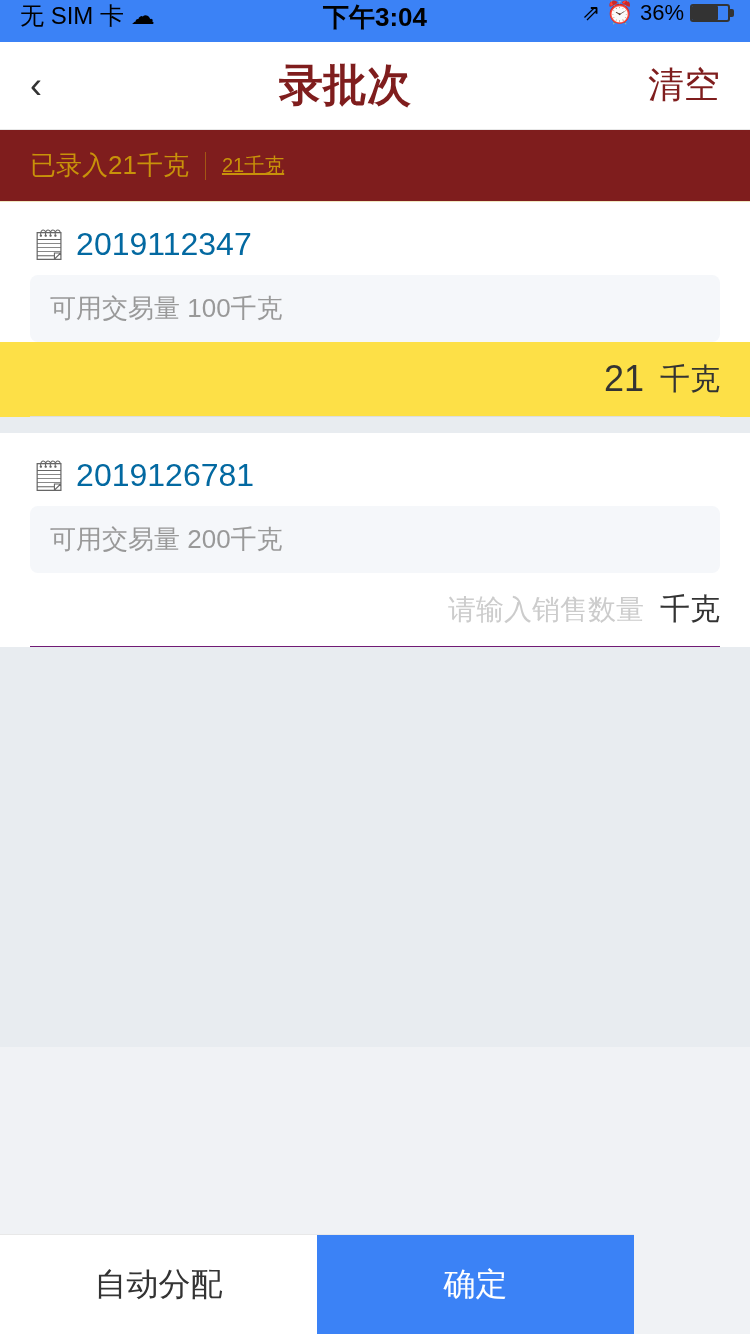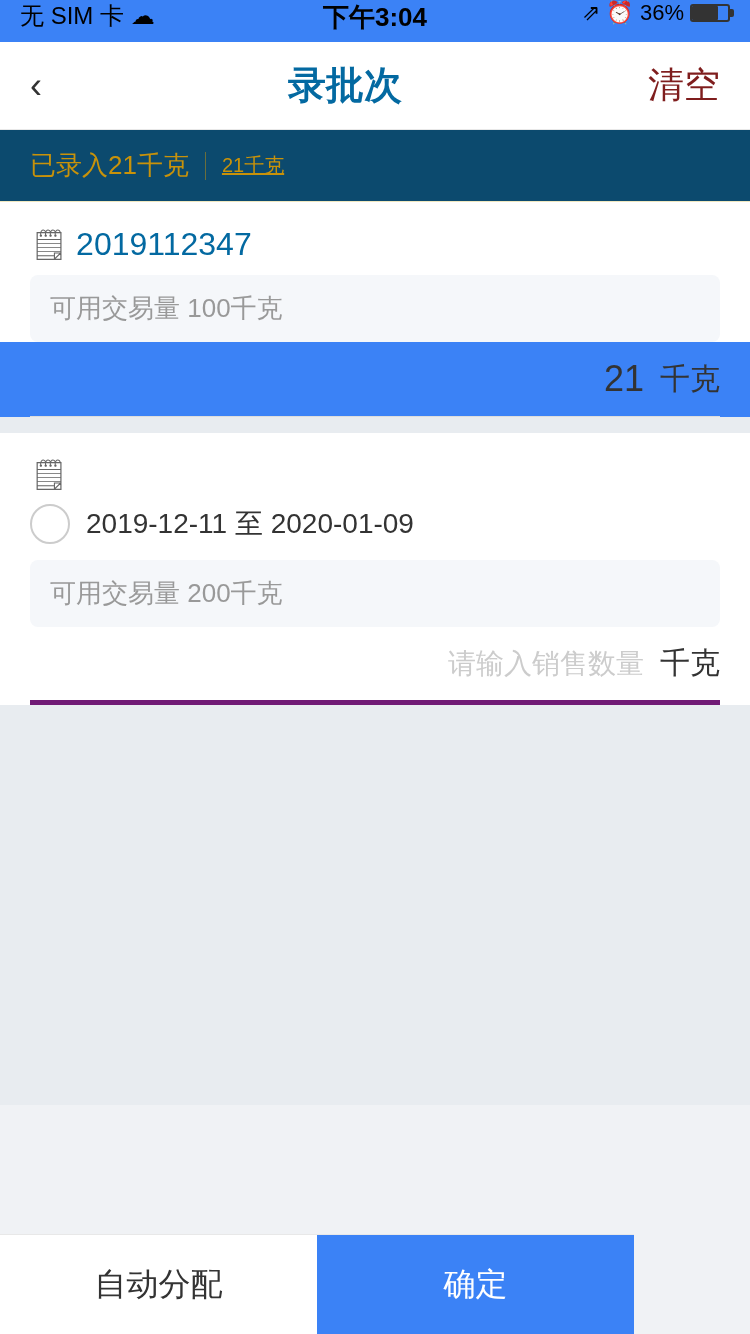--- a/index.html
+++ b/index.html
@@ -77,33 +77,33 @@
       justify-content: space-between;
       padding: 0 30px;
       border-bottom: 1px solid #e8e8e8;
     }
     .nav-back {
       font-size: 36px;
       color: #333;
       cursor: pointer;
     }
     .nav-title {
-      font-size: 38px;
+      font-size: 44px;
       font-weight: 600;
-      color: #0369a1;
+      color: #7f1d1d;
       font-family: Liberation Serif, serif;
     }
     .nav-clear {
       font-size: 36px;
       color: #7f1d1d;
     }
 
     
     .info-banner {
-      background: #0c4a6e;
+      background: #7f1d1d;
       padding: 18px 30px;
       display: flex;
       align-items: center;
       gap: 16px;
       border-bottom: 1px solid #f0e8c0;
     }
     .info-banner-text {
       font-size: 26px;
       color: #c8920a;
     }
@@ -188,21 +188,21 @@
       color: #333;
     }
     .quantity-unit {
       font-size: 30px;
       color: #333;
     }
 
     .quantity-container {
       position: relative;
       padding: 16px 30px 0 30px;
-      background: #3b82f6;
+      background: #fde047;
     }
     .quantity-inner {
       display: flex;
       justify-content: flex-end;
       align-items: center;
       gap: 16px;
       padding-bottom: 16px;
       border-bottom: 1px solid #ddd;
     }
 
@@ -222,21 +222,21 @@
       position: relative;
       padding: 16px 30px 0 30px;
       background: #fff;
     }
     .input-inner {
       display: flex;
       justify-content: flex-end;
       align-items: center;
       gap: 16px;
       padding-bottom: 16px;
-      border-bottom: 5px solid #701a75;
+      border-bottom: 1px solid #701a75;
     }
     .input-placeholder {
       font-size: 28px;
       color: #ccc;
     }
     .input-unit {
       font-size: 30px;
       color: #333;
     }
 
@@ -326,24 +326,21 @@
     <span class="quantity-value">21</span>
     <span class="quantity-unit">千克</span>
   </div>
 </div>
 
 <div class="card-separator"></div>
 
 <div class="card2">
   <div class="batch-row">
     <span class="batch-icon">🗒</span>
-  </div>
-  <div class="date-row">
-    <div class="radio-btn"></div>
-    <span class="date-text">2019-12-11 至 2020-01-09</span>
+    <span class="batch-number">2019126781</span>
   </div>
   <div class="available-row">
     <span class="available-text">可用交易量 200千克</span>
   </div>
 </div>
 
 <div class="input-row">
   <div class="input-inner">
     <span class="input-placeholder">请输入销售数量</span>
     <span class="input-unit">千克</span>

